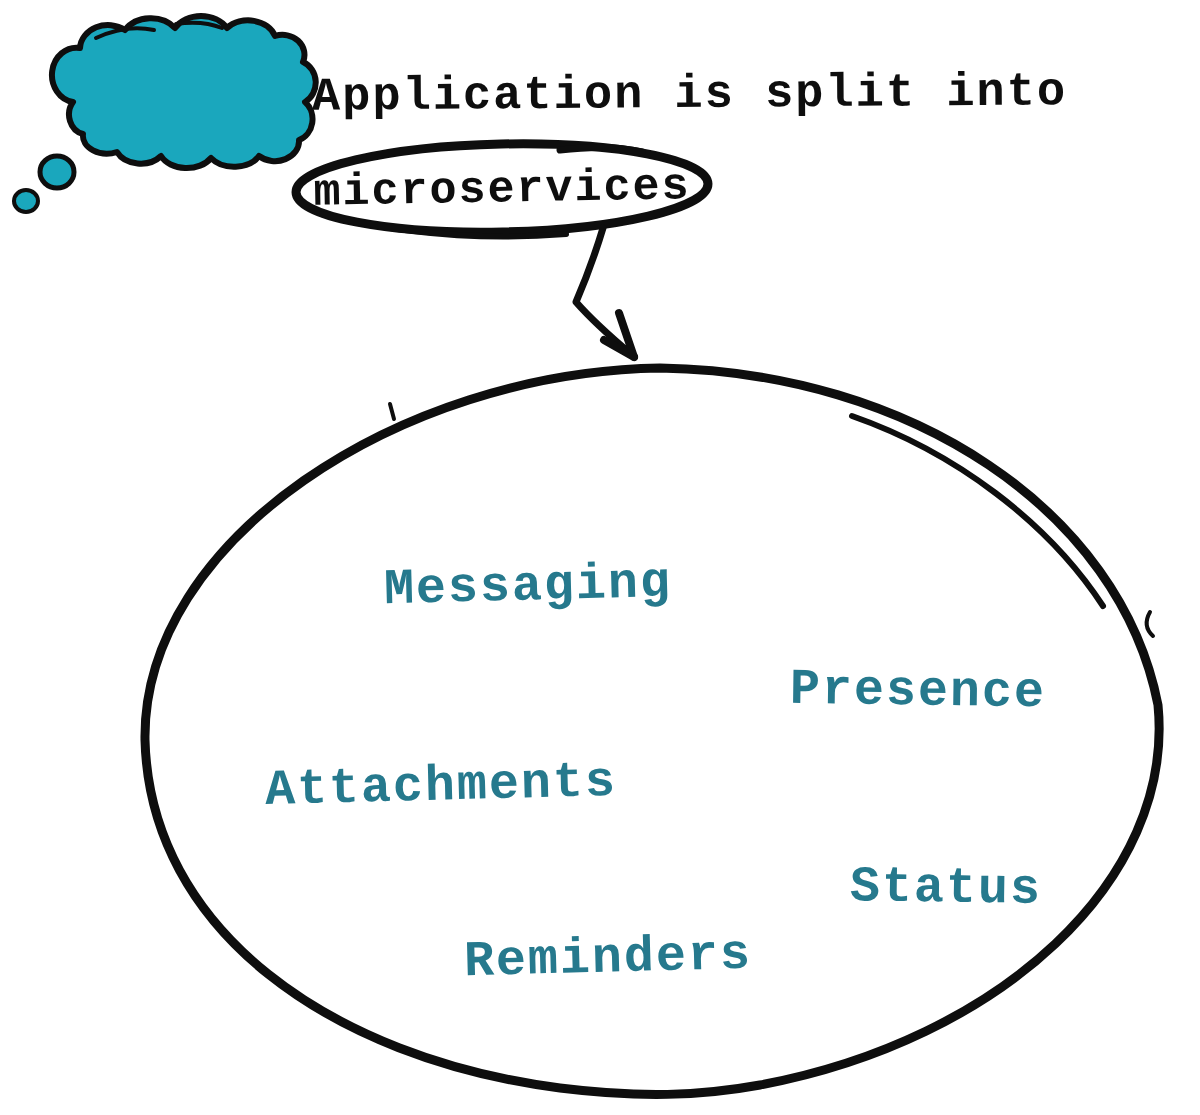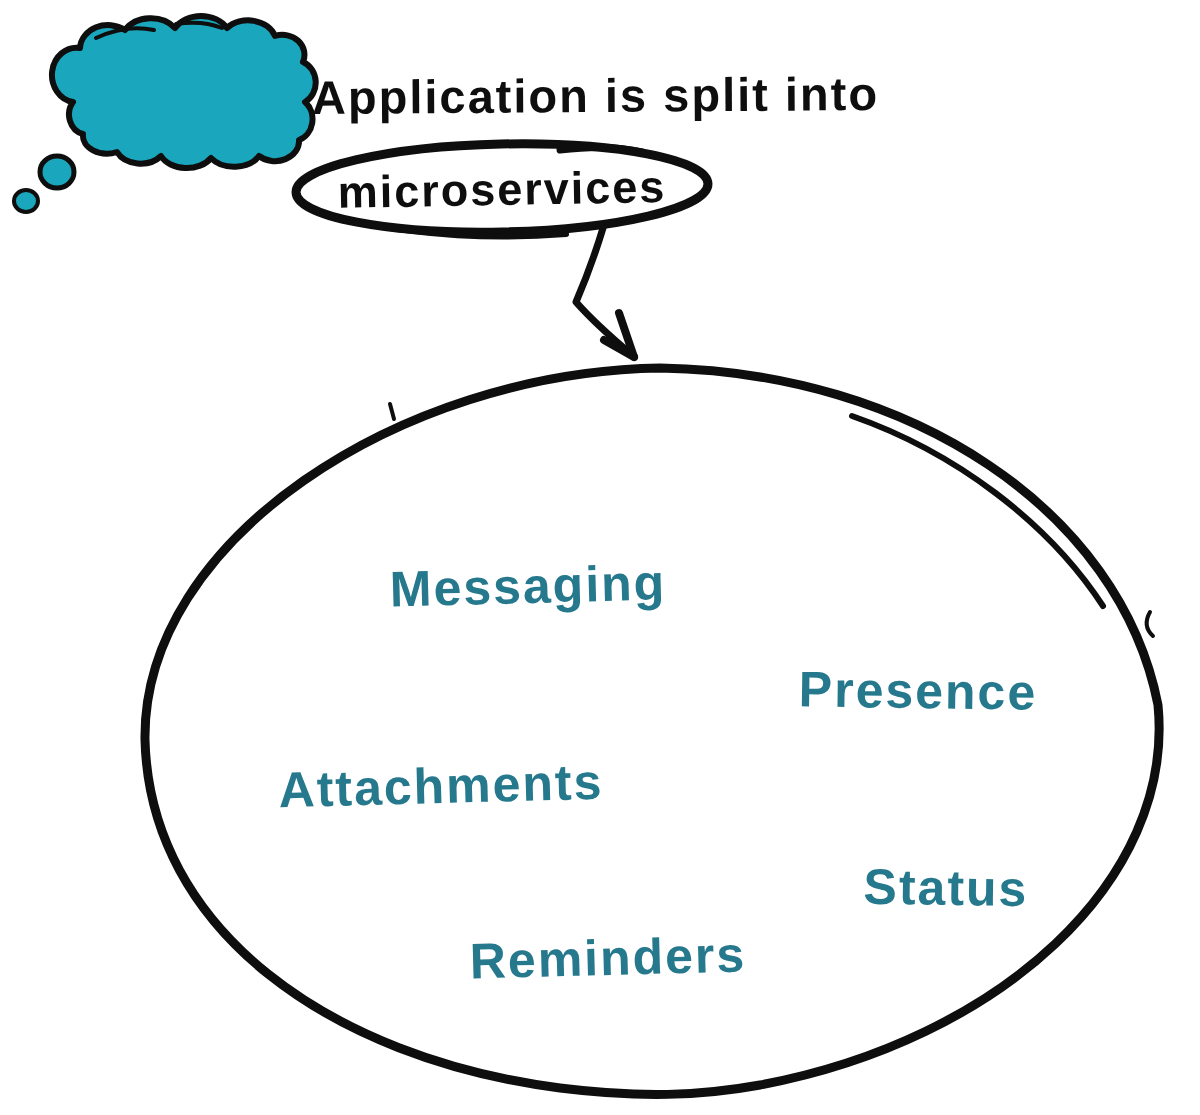--- a/index.html
+++ b/index.html
@@ -6,21 +6,21 @@
     margin: 0;
     padding: 0;
     background: #ffffff;
   }
   #canvas {
     position: relative;
     width: 1200px;
     height: 1101px;
     background: var(--background, #ffffff);
     overflow: hidden;
-    font-family: Liberation Sans, sans-serif;
+    font-family: Liberation Mono, monospace;
   }
   #sketch-layer {
     position: absolute;
     left: 0;
     top: 0;
     width: 1200px;
     height: 1115px;
   }
   .ink-stroke {
     stroke: var(--ink, #0e0e0e);

